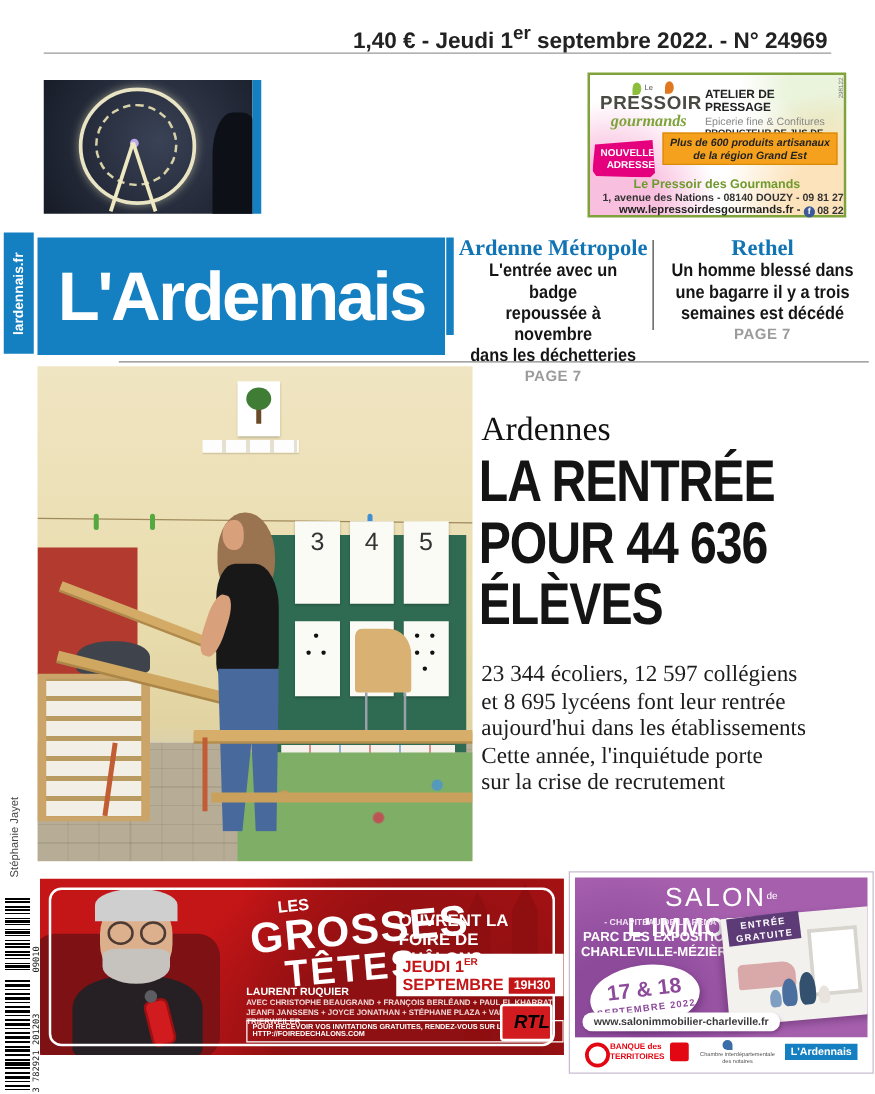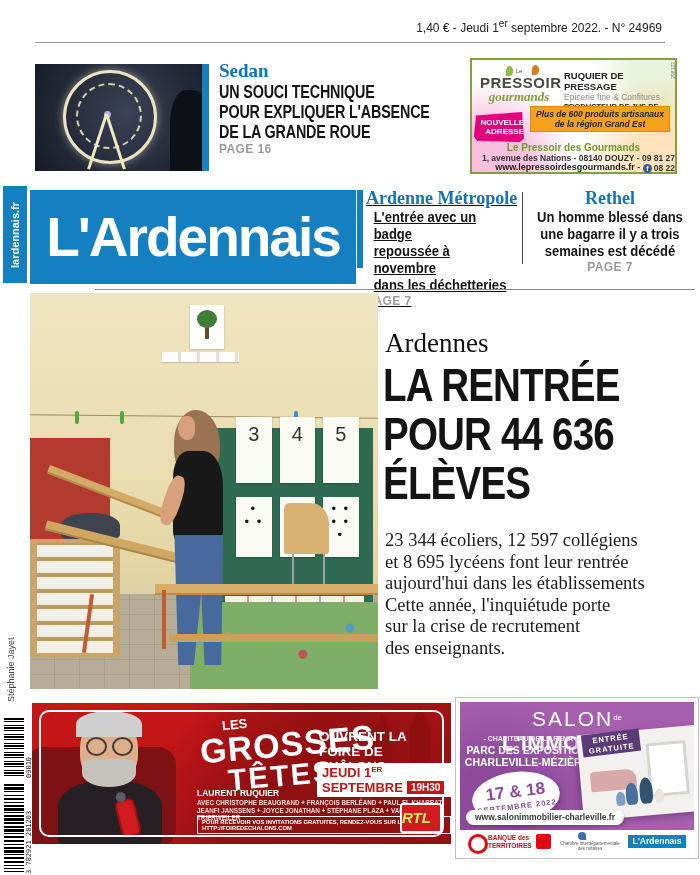--- a/index.html
+++ b/index.html
@@ -7,21 +7,21 @@
         font-family:"Liberation Sans",sans-serif;color:#111;}
   .abs{position:absolute;}
   .serif{font-family:"Liberation Serif",serif;}
   .cond{transform:scaleX(.82);transform-origin:left top;white-space:nowrap;}
   .condc{transform:scaleX(.9);transform-origin:center top;}
   .blue{color:#1174b5;}
   .pageref{color:#9b9b9b;font-weight:bold;font-size:12px;letter-spacing:.4px;}
   .vtext{writing-mode:vertical-rl;transform:rotate(180deg);}
 
   
-  .topbar{top:18px;right:38px;font-size:12px;font-weight:normal;color:#222;}
+  .topbar{top:18px;right:38px;font-size:18px;font-weight:bold;color:#222;}
   .rule1{top:42px;left:35px;width:630px;height:1px;background:#999;}
   .rule2{top:289px;left:95px;width:600px;height:1px;background:#888;}
 
   
   .sedan-photo{left:35px;top:64px;width:167px;height:107px;background:
     radial-gradient(circle at 55% 45%, #3a4256 0%, #252b3a 55%, #161b26 100%);overflow:hidden;}
   .wheel{position:absolute;left:28px;top:6px;width:88px;height:88px;border:3px solid #e9e4c4;
     border-radius:50%;box-shadow:0 0 8px rgba(240,235,190,.5);}
   .wheel-in{position:absolute;left:10px;top:10px;width:62px;height:62px;border:2px dashed #d8d2a8;border-radius:50%;}
   .hub{position:absolute;left:38px;top:38px;width:7px;height:7px;background:#b9a8e8;border-radius:50%;}
@@ -60,21 +60,21 @@
       line-height:9px;text-align:center;vertical-align:-1px;font-weight:bold;}
   .pr-ref{position:absolute;right:-1px;top:2px;font-size:5px;color:#777;}
 
   
   .mast-strip{left:3px;top:186px;width:24px;height:97px;background:#1580c1;color:#fff;
     font-size:11px;font-weight:bold;text-align:center;line-height:24px;}
   .mast-box{left:30px;top:190px;width:326px;height:94px;background:#1580c1;color:#fff;
     display:flex;align-items:center;justify-content:center;}
   .mast-word{font-size:55px;font-weight:800;letter-spacing:-2px;}
   .tz-bar{left:357px;top:190px;width:6px;height:78px;background:#1580c1;}
-  .tz1{left:366px;top:188px;width:153px;text-align:left;text-decoration:underline;}
+  .tz1{left:366px;top:188px;width:153px;text-align:center;}
   .tz-div{left:522px;top:192px;width:1px;height:72px;background:#444;}
   .tz2{left:529px;top:188px;width:162px;text-align:center;}
   .tz-kick{font-size:18px;font-weight:bold;}
   .tz-line{font-size:14.5px;font-weight:800;line-height:17px;color:#151515;}
 
   
   .photo{left:30px;top:293px;width:348px;height:396px;background:linear-gradient(180deg,#f0e5c2 0%,#e9dcae 50%,#e2d4a2 72%,#d8cfae 78%);overflow:hidden;}
   .ph-floor{position:absolute;left:0;bottom:0;width:100%;height:24%;
     background:repeating-linear-gradient(90deg,#d8d2c4 0 24px,#c9c3b4 24px 25px),
                repeating-linear-gradient(0deg,#d8d2c4 0 14px,#c9c3b4 14px 15px);background-blend-mode:multiply;}
@@ -142,21 +142,21 @@
   .rtl-les{left:190px;top:14px;font-size:13px;font-weight:800;color:#fff;transform:rotate(-6deg);}
   .rtl-t1{left:168px;top:22px;font-size:34px;font-weight:800;color:#fff;transform:rotate(-5deg);letter-spacing:1px;}
   .rtl-t2{left:196px;top:56px;font-size:30px;font-weight:800;color:#fff;transform:rotate(-5deg);letter-spacing:2px;}
   .rtl-open{left:287px;top:26px;font-size:13.5px;font-weight:800;color:#fff;line-height:15px;}
   .rtl-band{left:285px;top:60px;background:#fff;color:#c41517;font-weight:800;font-size:13px;padding:2px 5px;}
   .rtl-time{display:inline-block;background:#c41517;color:#fff;font-size:10px;padding:1px 4px;margin-left:4px;vertical-align:1px;}
   .rtl-host{left:165px;top:85px;font-size:8.5px;font-weight:800;color:#fff;}
   .rtl-g{left:165px;font-size:6.3px;font-weight:bold;color:#f3d9d9;}
   .rtl-note{left:165px;top:113px;font-size:5.8px;font-weight:bold;color:#fff;border:1px solid #fff;padding:2px 4px;}
   .rtl-logo{left:368px;top:100px;width:38px;height:26px;background:#d21b1e;border:2px solid #fff;border-radius:3px;
-    color:#bef264;font-weight:800;font-size:15px;font-style:italic;text-align:left;line-height:25px;}
+    color:#000000;font-weight:800;font-size:15px;font-style:italic;text-align:right;line-height:25px;}
 
   
   .ad-salon{left:455px;top:697px;width:242px;height:160px;background:#fff;border:1px solid #c9bcd0;}
   .sal-purple{position:absolute;left:4px;top:4px;width:234px;height:128px;background:
      radial-gradient(circle at 15% 85%, #8d4a9b 0 20%, transparent 50%),#a55fad;overflow:hidden;}
   .sal-title{position:absolute;left:0;top:5px;width:100%;text-align:center;color:#fff;}
   .sal-a{font-size:21px;font-weight:300;letter-spacing:2px;}
   .sal-de{font-size:8px;vertical-align:6px;}
   .sal-b{font-size:21px;font-weight:800;letter-spacing:.5px;}
   .sal-sub1{position:absolute;left:0;top:33px;width:60%;text-align:center;font-size:7px;font-weight:bold;color:#f2e3f5;}
@@ -204,40 +204,31 @@
   <div class="abs sedan-photo">
     <div class="wheel">
         <div class="wheel-in"></div>
         <div class="hub"></div>
       </div>
     <div class="leg legL"></div>
     <div class="leg legR"></div>
     <div class="tree-sil"></div>
   </div>
   <div class="abs sedan-bar"></div>
-  <div class="abs sedan-text">
-    <div class="kick1 blue serif">Sedan</div>
-    <div class="cond">
-      <div class="tease-head">UN SOUCI TECHNIQUE</div>
-      <div class="tease-head">POUR EXPLIQUER L'ABSENCE</div>
-      <div class="tease-head">DE LA GRANDE ROUE</div>
-    </div>
-    <div class="pageref">PAGE 16</div>
-  </div>
 
   <div class="abs ad-pressoir">
     <div class="pr-logo">
       <div class="pr-leaf" style="left:26px;top:-2px;"></div>
       <div class="pr-leaf pr-leaf2" style="left:52px;top:-3px;"></div>
       <div class="pr-le">Le</div>
       <div class="pr-name">PRESSOIR</div>
       <div class="pr-sub">gourmands</div>
     </div>
     <div class="pr-right">
-      <div class="pr-h1">RUQUIER DE PRESSAGE</div>
+      <div class="pr-h1">ATELIER DE PRESSAGE</div>
       <div class="pr-h2">Epicerie fine &amp; Confitures</div>
       <div class="pr-h3">PRODUCTEUR DE JUS DE FRUITS</div>
     </div>
     <div class="pr-promo">
       <div>Plus de 600 produits artisanaux</div>
       <div>de la région Grand Est</div>
     </div>
     <div class="pr-badge">
       <div>NOUVELLE</div>
       <div>ADRESSE</div>
@@ -319,21 +310,20 @@
       <div>POUR 44 636</div>
       <div>ÉLÈVES</div>
     </div>
   </div>
   <div class="abs m-body serif">
     <div>23 344 écoliers, 12 597 collégiens</div>
     <div>et 8 695 lycéens font leur rentrée</div>
     <div>aujourd'hui dans les établissements</div>
     <div>Cette année, l'inquiétude porte</div>
     <div>sur la crise de recrutement</div>
-    <div>des enseignants.</div>
   </div>
 
   <div class="abs ad-rtl">
     <div class="cath" style="right:52px;"></div>
     <div class="cath" style="right:14px;top:4px;"></div>
     <div class="rtl-man-chair"></div>
     <div class="rtl-body"></div>
     <div class="rtl-head"></div>
     <div class="rtl-hair"></div>
     <div class="rtl-beard"></div>

